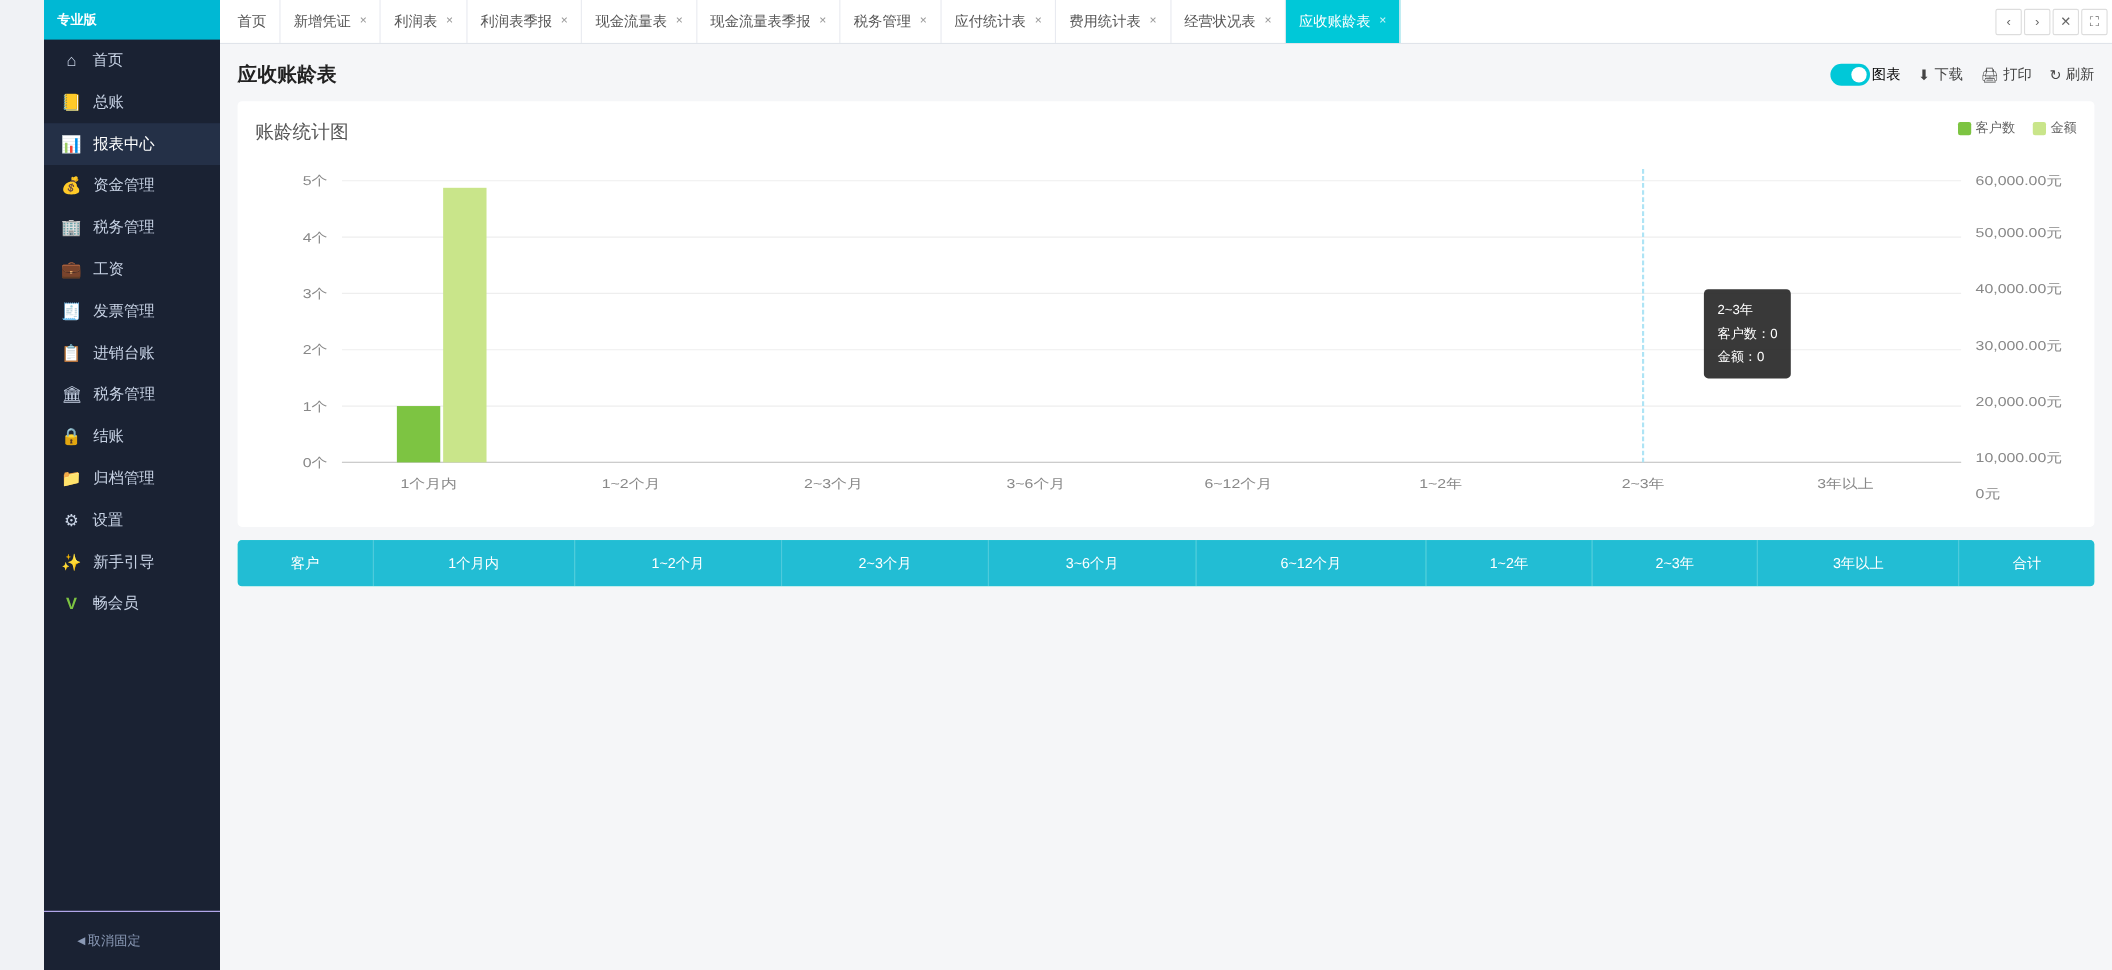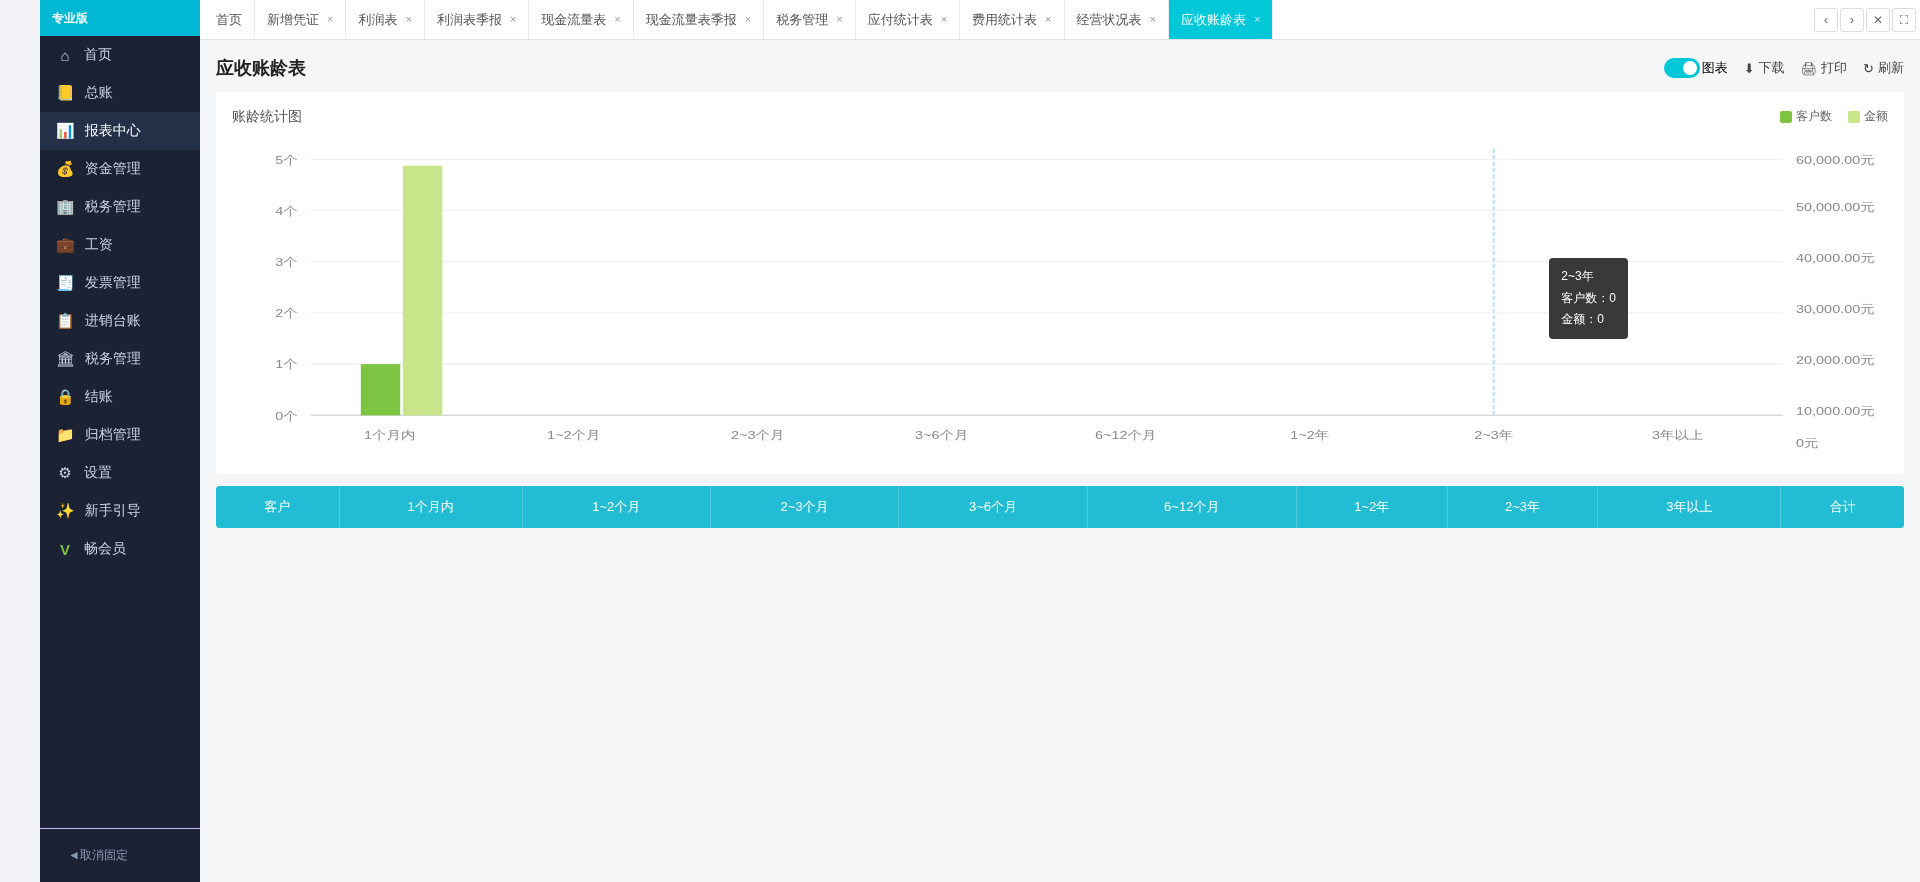--- a/index.html
+++ b/index.html
@@ -179,21 +179,21 @@
 
     
     .chart-container {
       background: #fff;
       border-radius: 4px;
       padding: 16px;
       margin-bottom: 12px;
       position: relative;
     }
     .chart-title {
-      font-size: 14px;
+      font-size: 17px;
       color: #555;
       margin-bottom: 12px;
     }
     .chart-legend {
       position: absolute;
       top: 16px;
       right: 16px;
       display: flex;
       gap: 16px;
       align-items: center;

